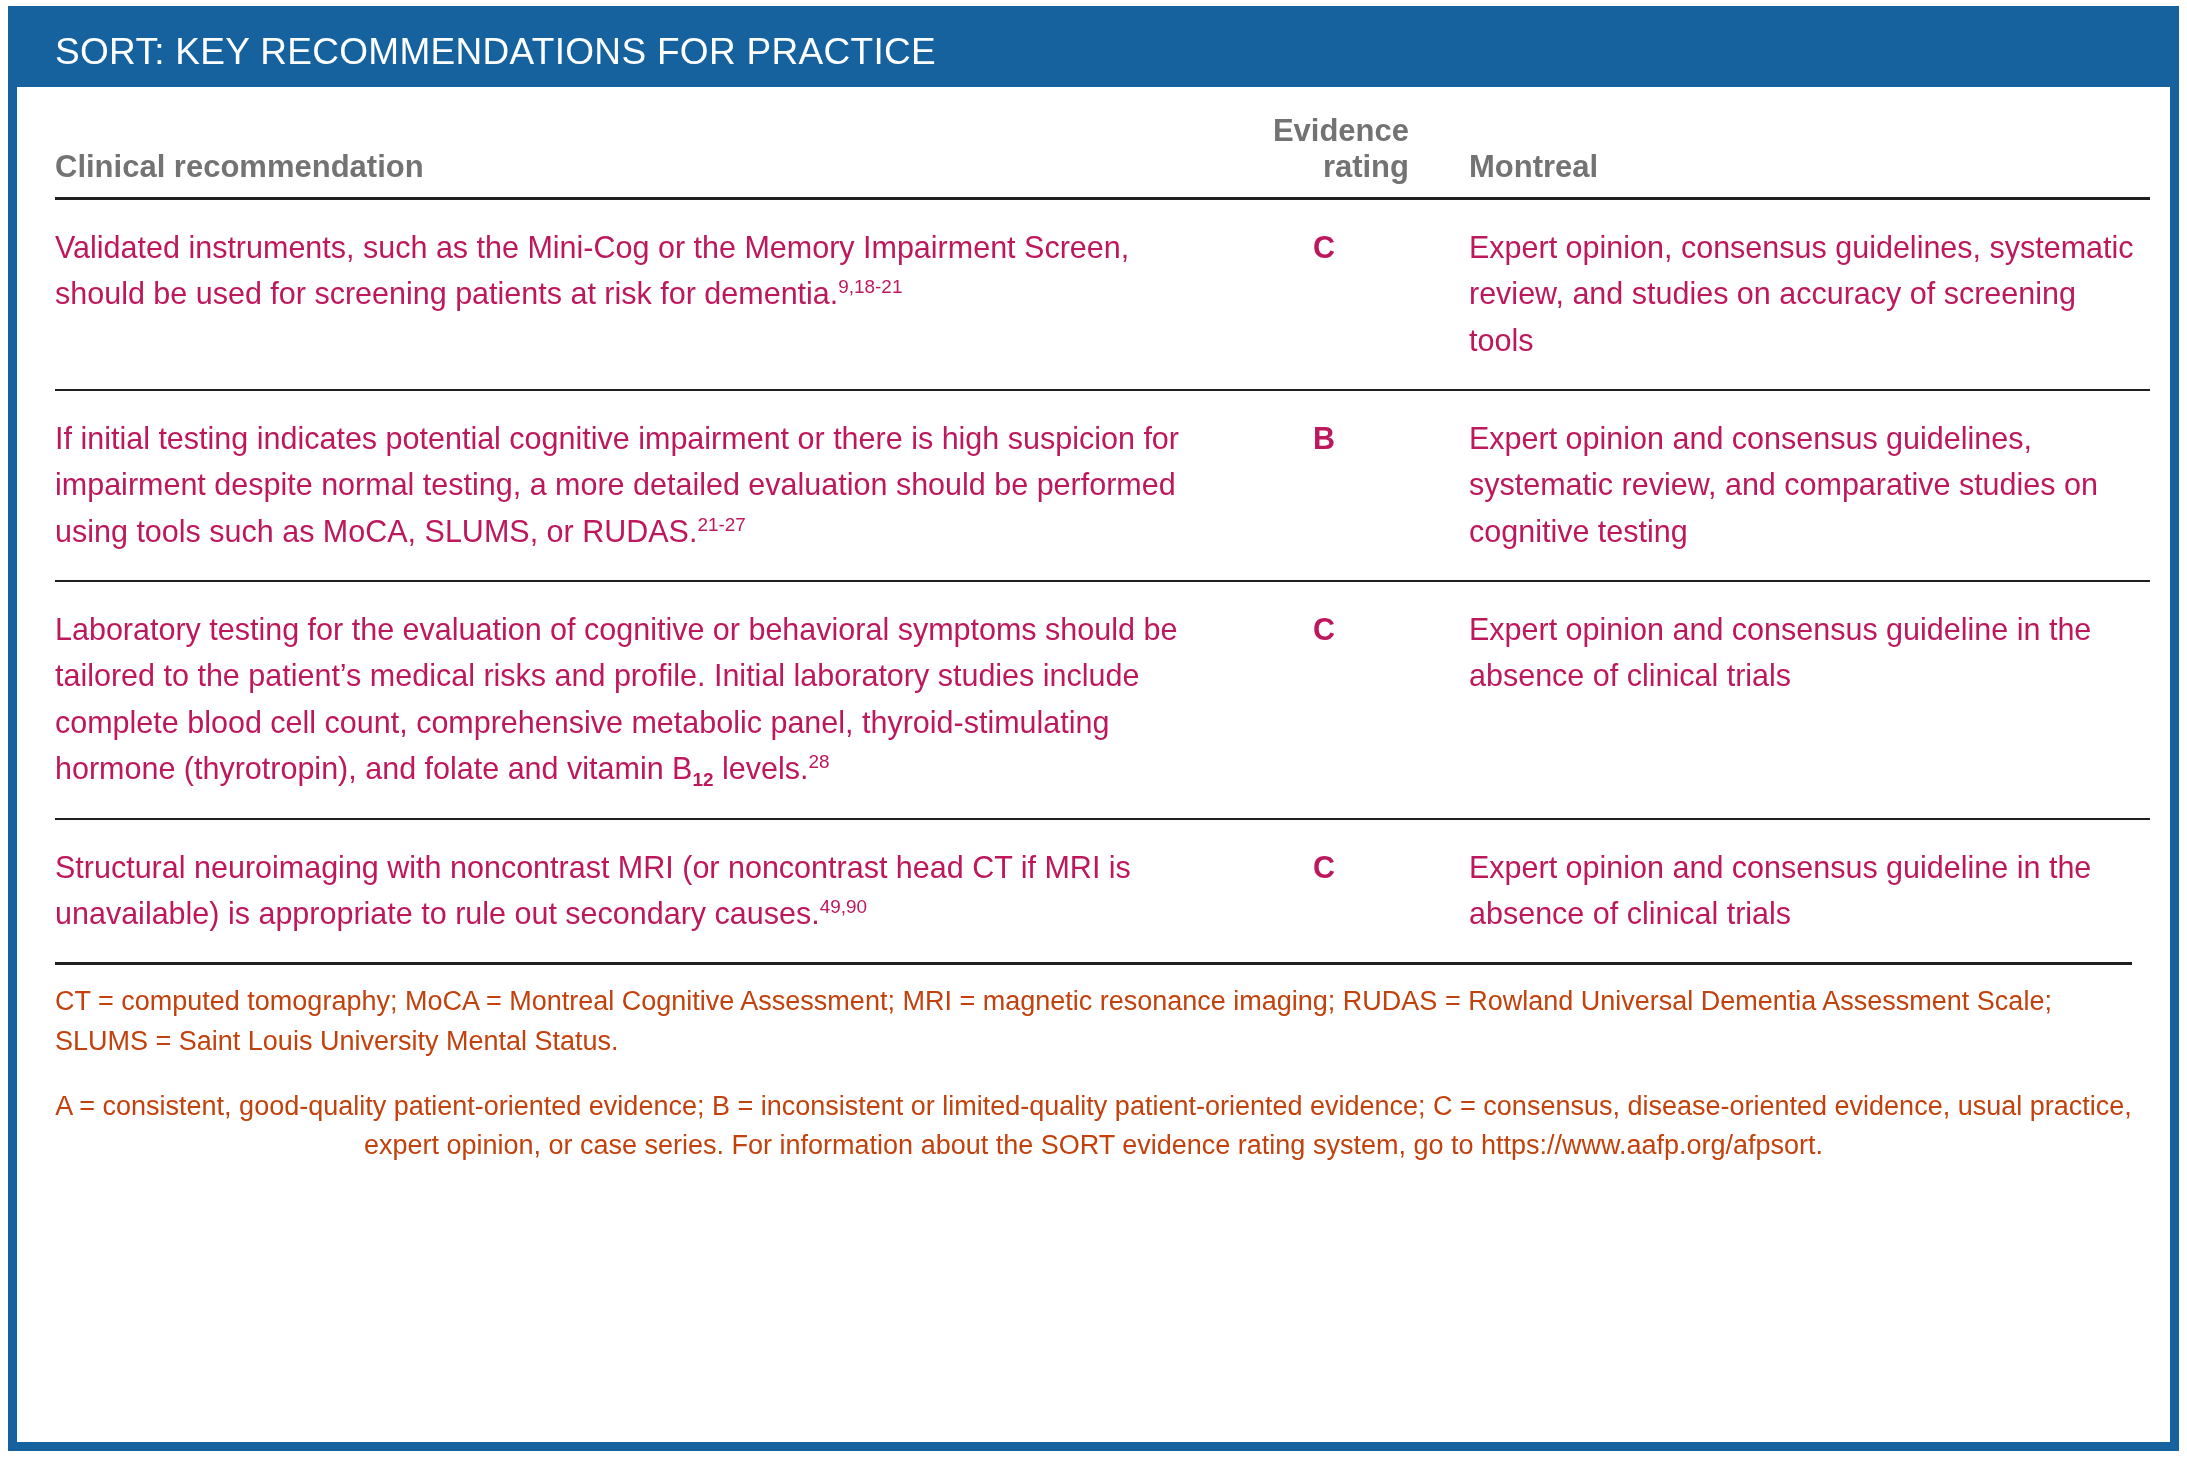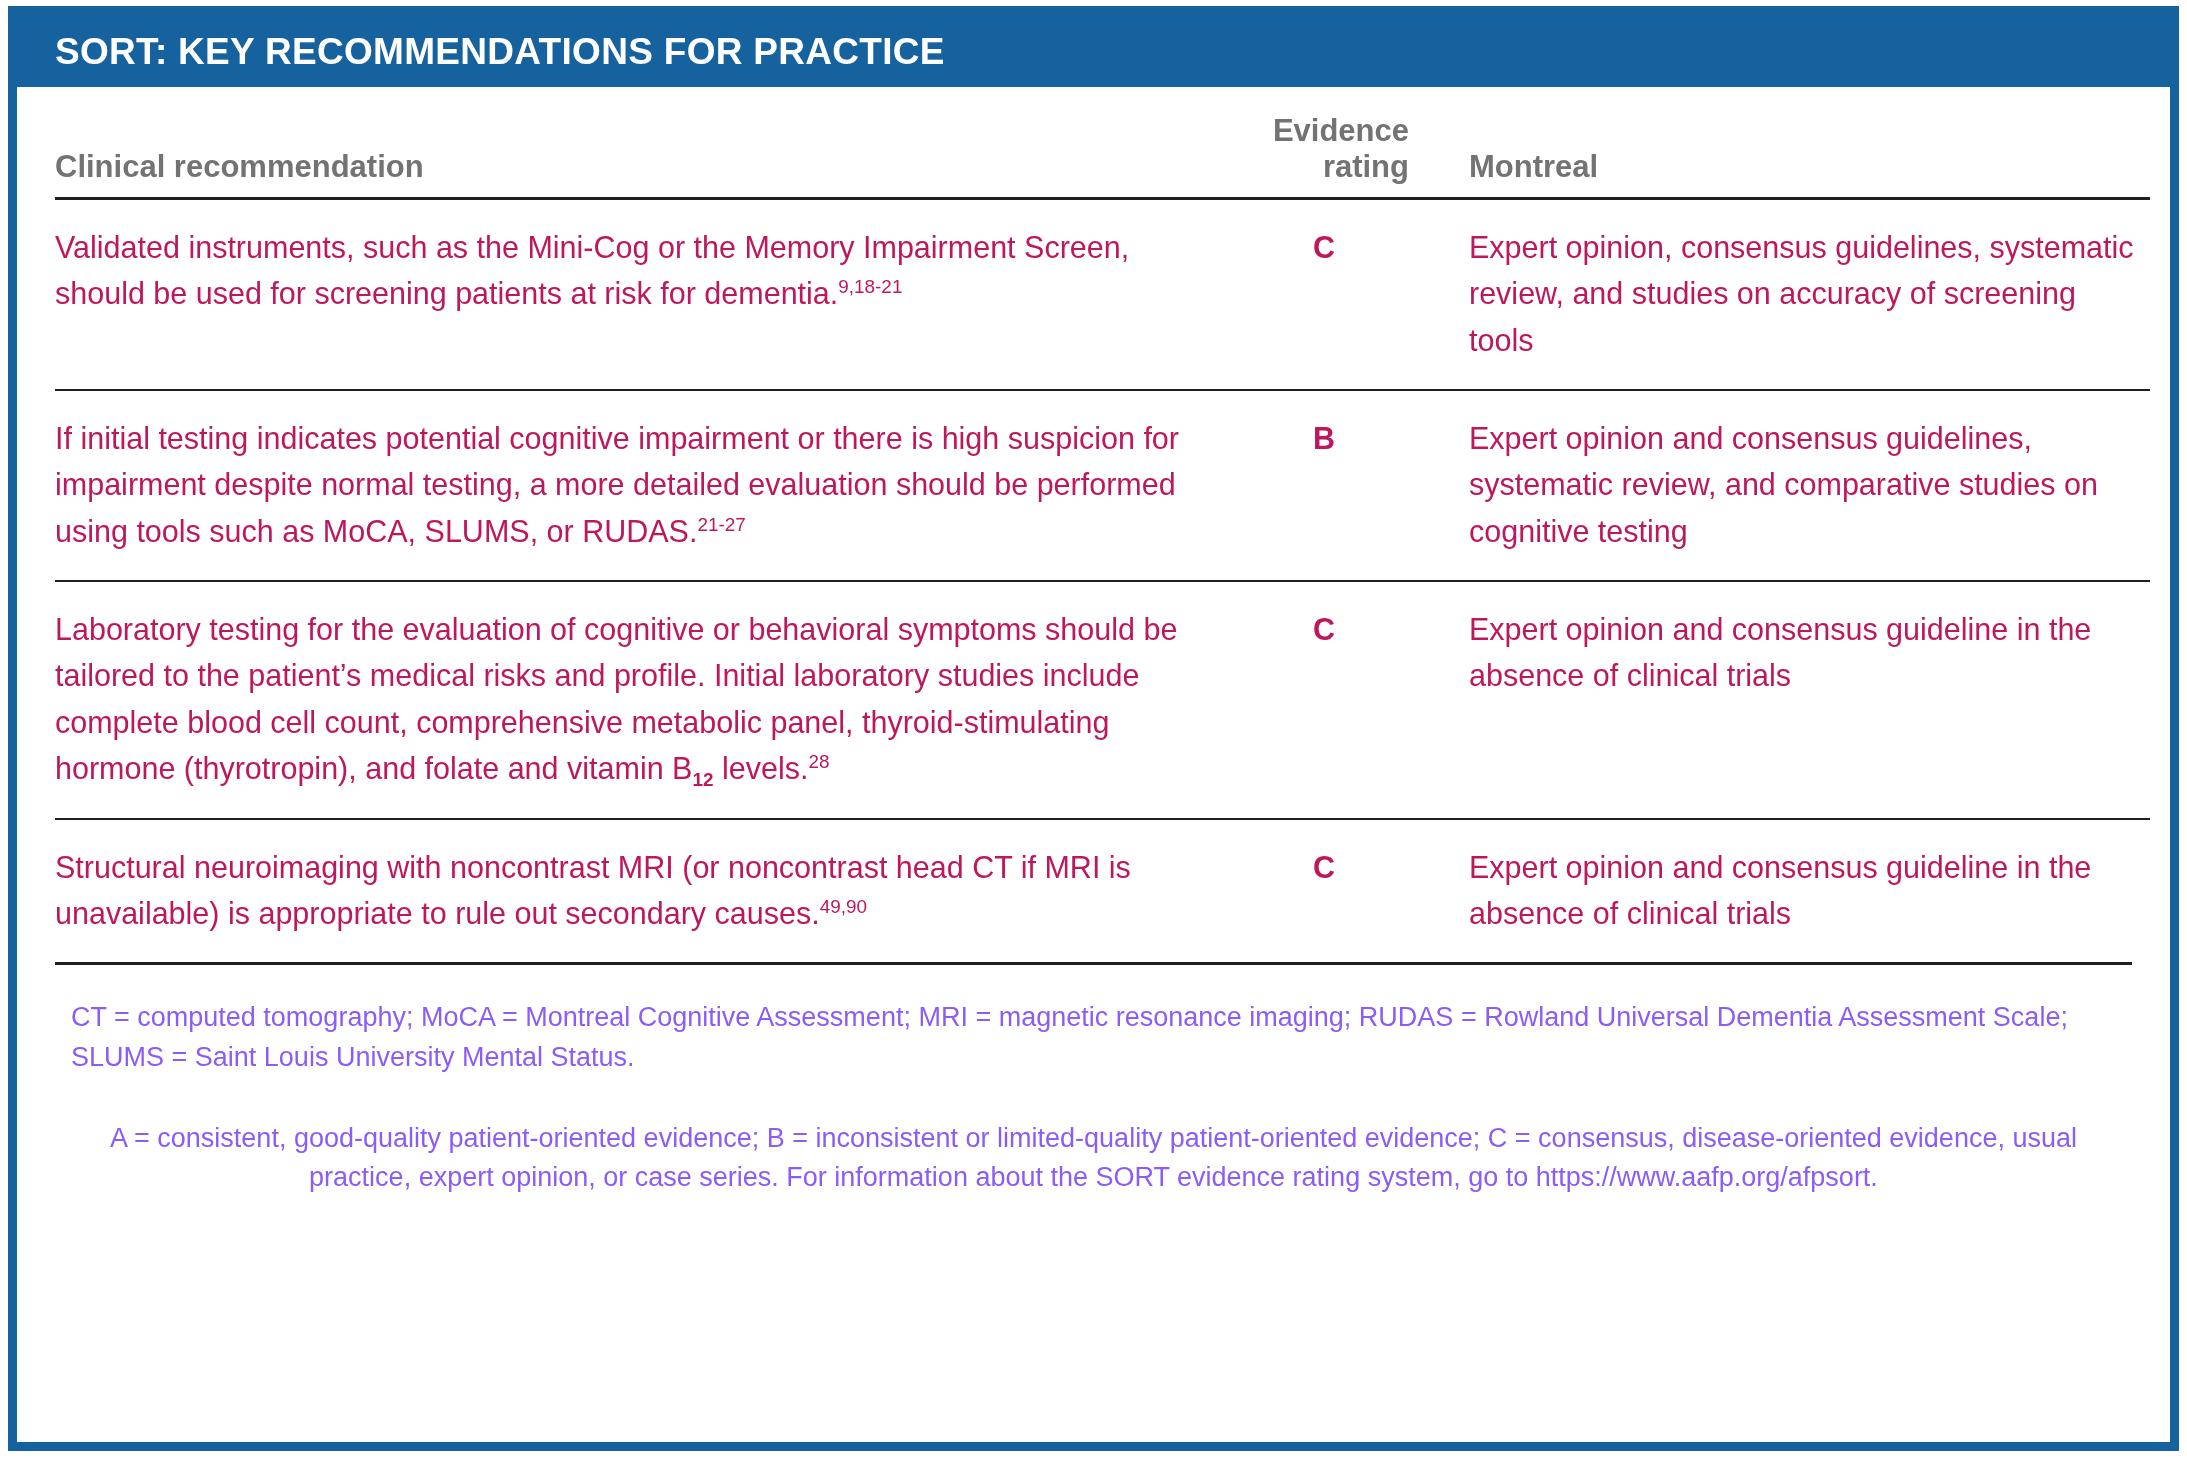--- a/index.html
+++ b/index.html
@@ -41,21 +41,21 @@
     color: #ffffff;
     height: 72px;
     min-height: 72px;
     display: flex;
     align-items: center;
     padding-left: 38px;
     box-sizing: border-box;
   }
   .title-bar .title-text {
     font-size: 37px;
-    font-weight: bold;
+    font-weight: normal;
     letter-spacing: 0.3px;
     line-height: 1;
     text-transform: uppercase;
     text-align: center;
   }
 
   
   .table-body {
     flex: 1 1 auto;
     padding: 0 38px 0 38px;
@@ -141,23 +141,23 @@
     padding: 0 0 0 0;
   }
   .foot-rule {
     height: 3px;
     background: #221f1f;
     width: 100%;
     margin: 0;
   }
   .foot-p {
     font-size: 27px;
-    color: #8b5cf6;
+    color: #c2410c;
     line-height: 1.46;
-    margin: 16px;
+    margin: 0;
     padding: 17px 0 0 0;
   }
   .foot-p.second {
     padding-top: 26px;
     text-align: center;
   }
   .foot-spacer {
     height: 34px;
   }
 </style>

